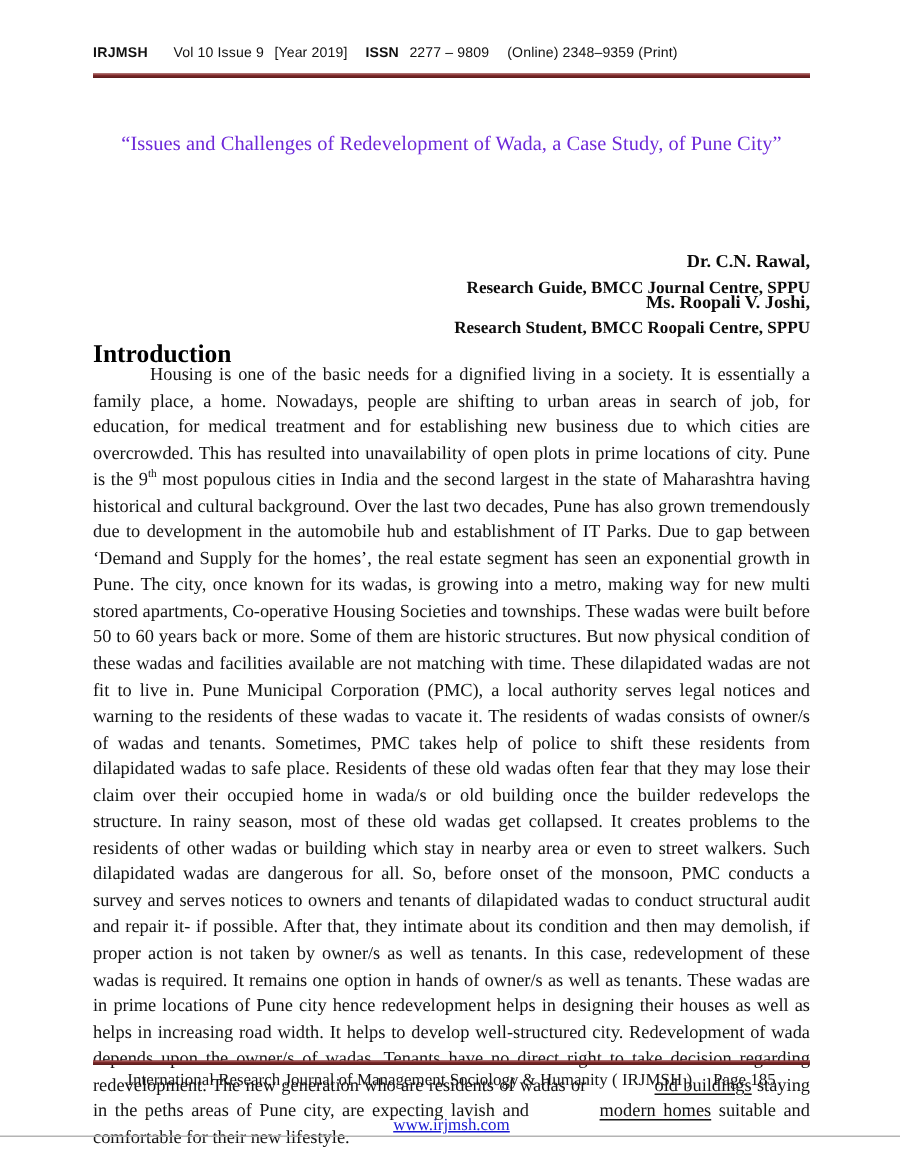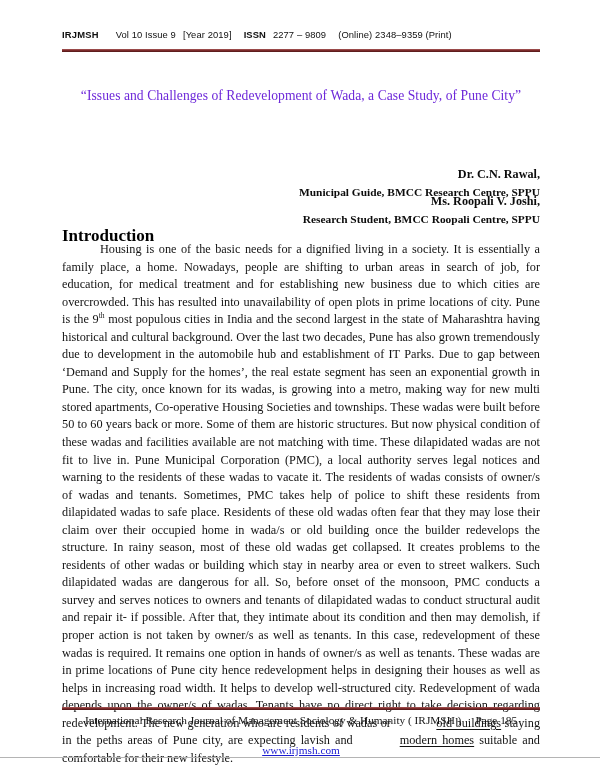--- a/index.html
+++ b/index.html
@@ -168,21 +168,21 @@
   <div class="running-head">
     <span class="journal-code">IRJMSH</span><span class="gap-lg"></span><span class="seg">Vol 10 Issue 9</span><span class="gap-sm"></span><span class="seg">[Year 2019]</span><span class="gap-md"></span><span class="issn-label">ISSN</span><span class="gap-sm"></span><span class="seg">2277 – 9809</span><span class="gap-md"></span><span class="seg">(Online) 2348–9359 (Print)</span>
   </div>
 
   <div class="rule-maroon rule-header"></div>
 
   <div class="doc-title">“Issues and Challenges of Redevelopment of Wada, a Case Study, of Pune City”</div>
 
   <div class="author-block author-one">
     <div>Dr. C.N. Rawal,</div>
-    <div class="affil">Municipal Guide, BMCC Research Centre, SPPU</div>
+    <div class="affil">Research Guide, BMCC Journal Centre, SPPU</div>
   </div>
 
   <div class="author-block author-two">
     <div>Ms. Roopali V. Joshi,</div>
     <div class="affil">Research Student, BMCC Roopali Centre, SPPU</div>
   </div>
 
   <div class="section-heading">Introduction</div>
 
   <div class="body-text">

